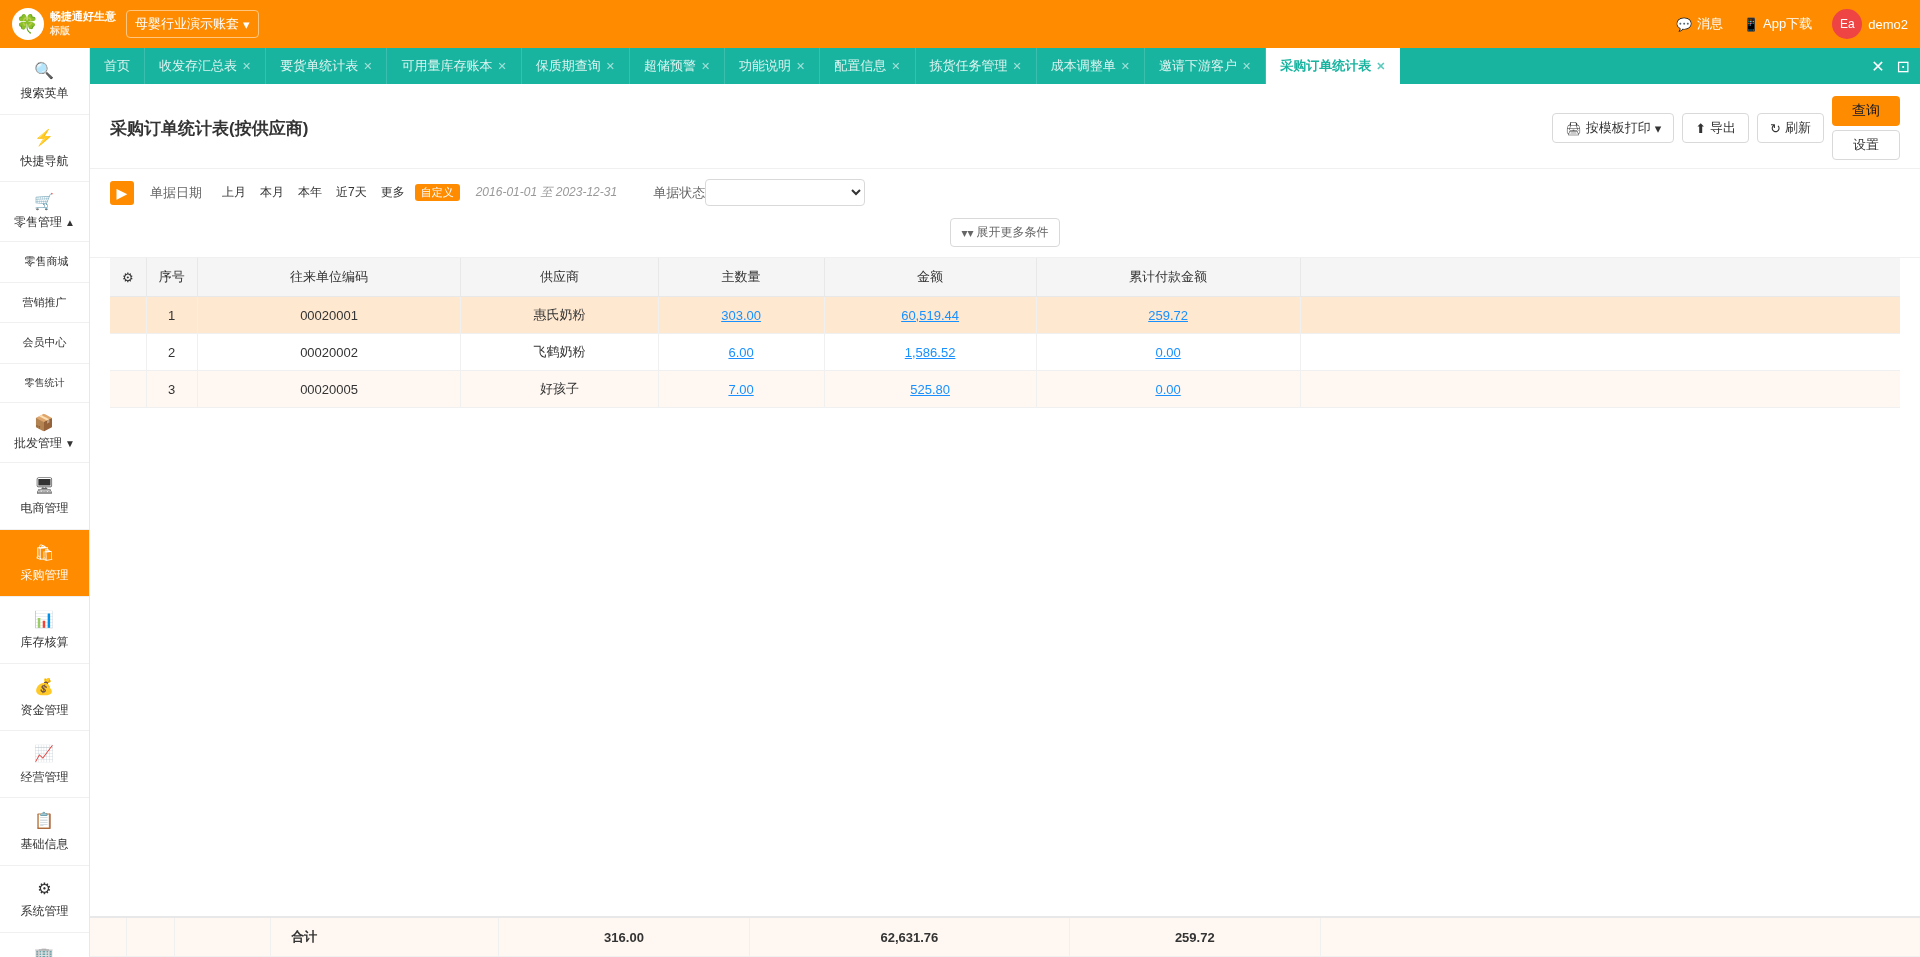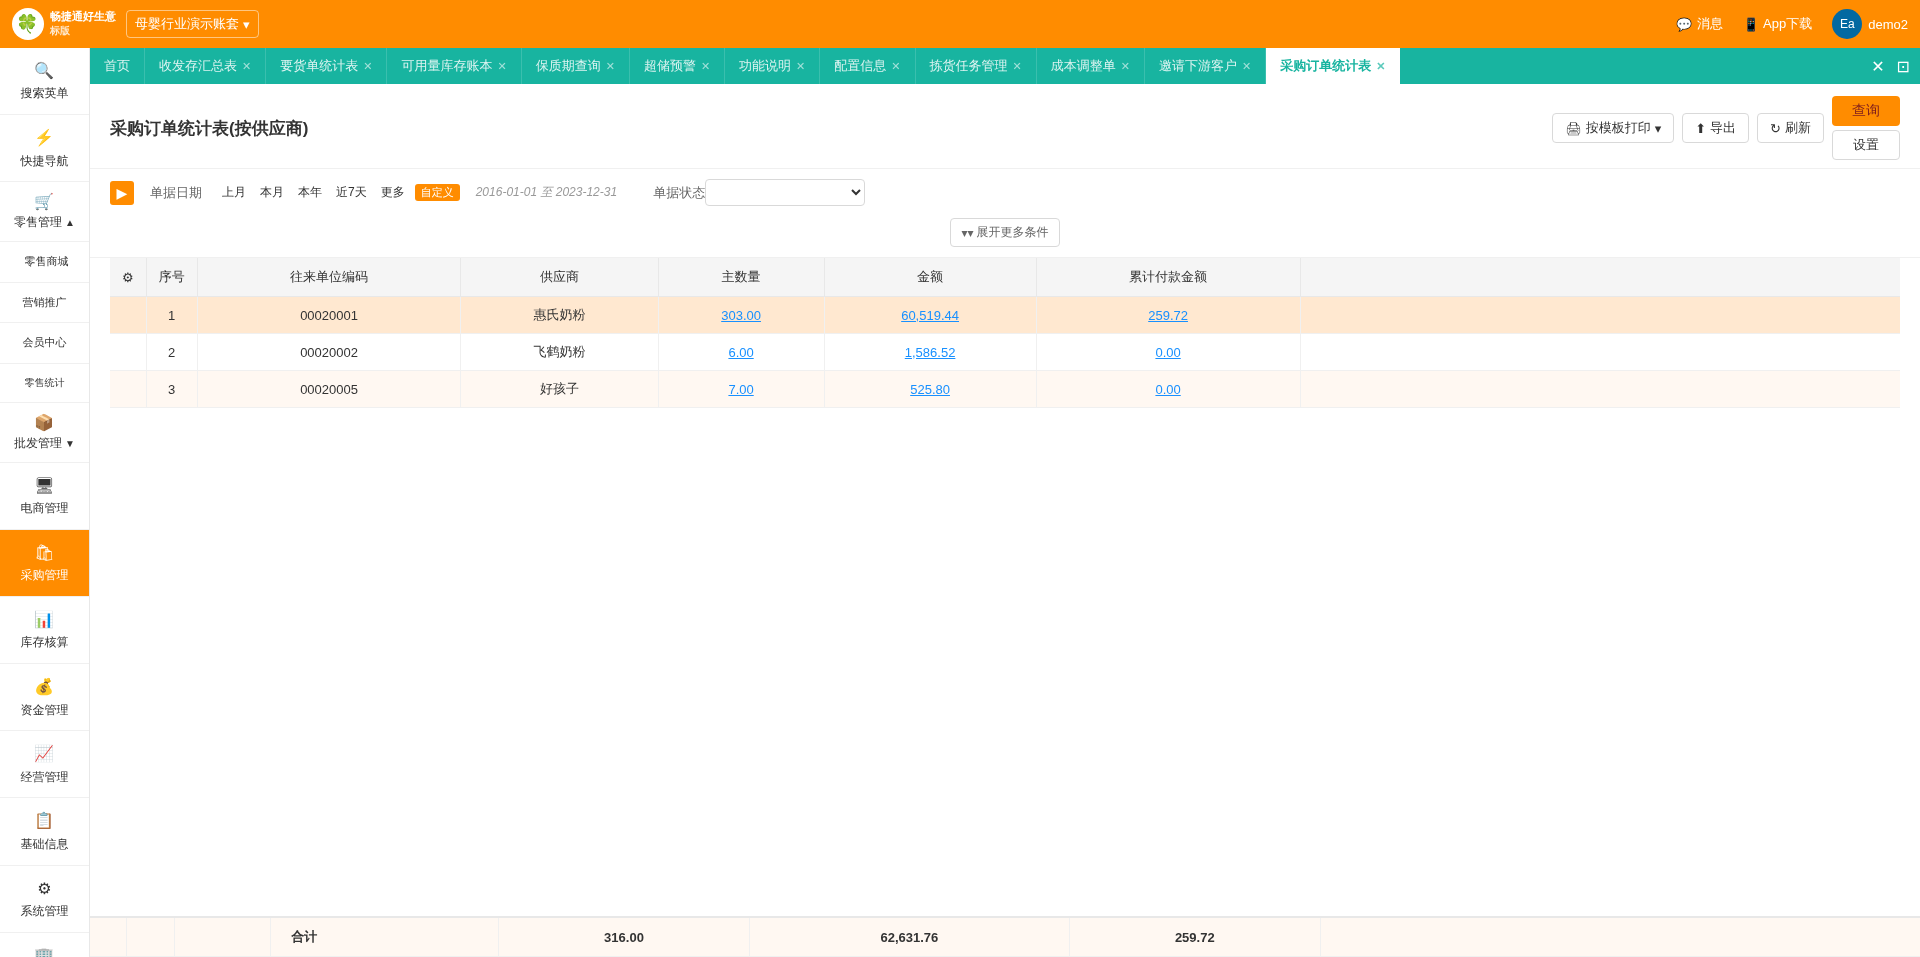--- a/index.html
+++ b/index.html
@@ -57,21 +57,21 @@
       align-items: center;
       gap: 4px;
       font-size: 13px;
       color: white;
       cursor: pointer;
     }
     .top-bar-avatar {
       width: 30px;
       height: 30px;
       border-radius: 50%;
-      background: #0369a1;
+      background: #ef4444;
       display: flex;
       align-items: center;
       justify-content: center;
       font-size: 12px;
       color: white;
       overflow: hidden;
     }
     .top-bar-username {
       font-size: 13px;
       color: white;
@@ -239,21 +239,21 @@
       border: 1px solid #d9d9d9;
       border-radius: 4px;
       background: white;
       font-size: 13px;
       cursor: pointer;
       color: #333;
     }
     .btn-query {
       padding: 6px 20px;
       background: #ff8c00;
-      color: #7f1d1d;
+      color: #0f172a;
       border: none;
       border-radius: 4px;
       font-size: 14px;
       cursor: pointer;
     }
     .btn-settings {
       padding: 5px 14px;
       background: white;
       color: #333;
       border: 1px solid #d9d9d9;

